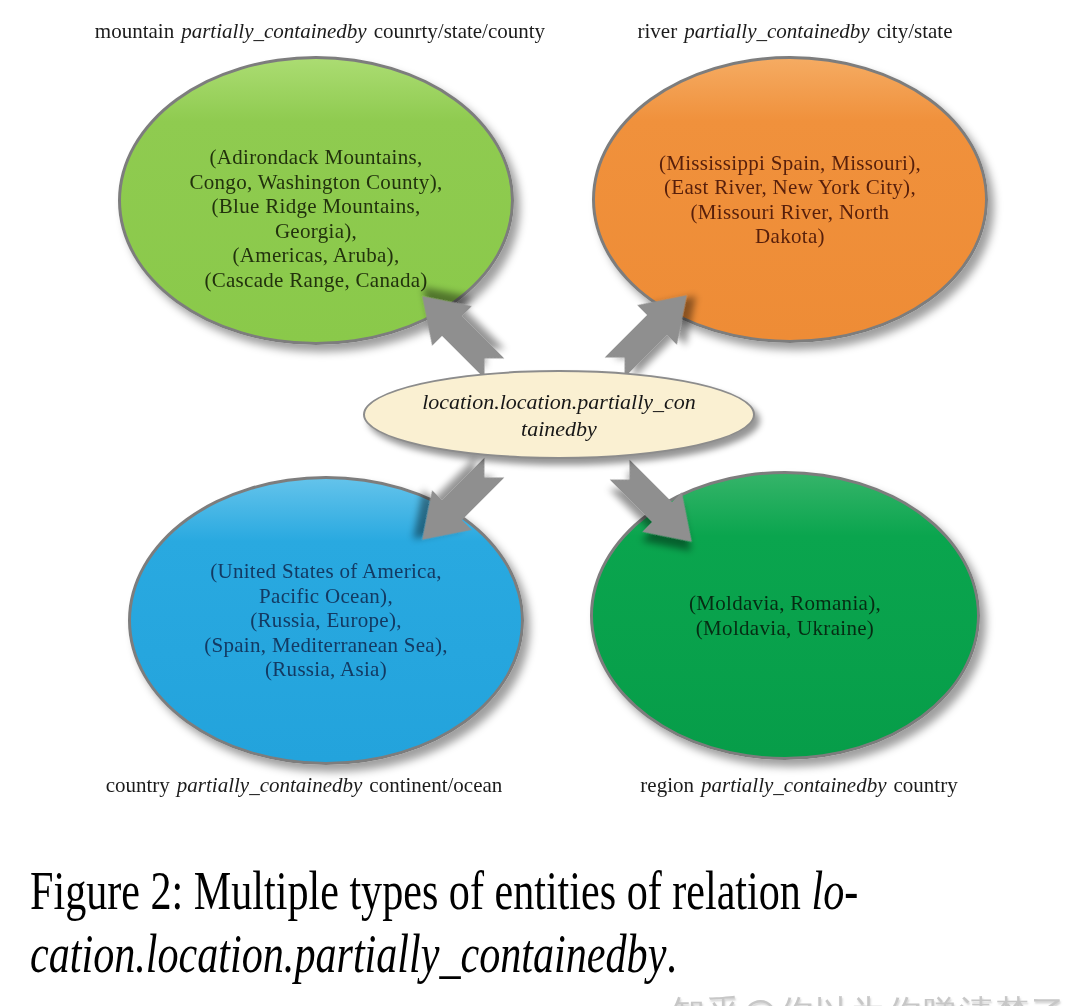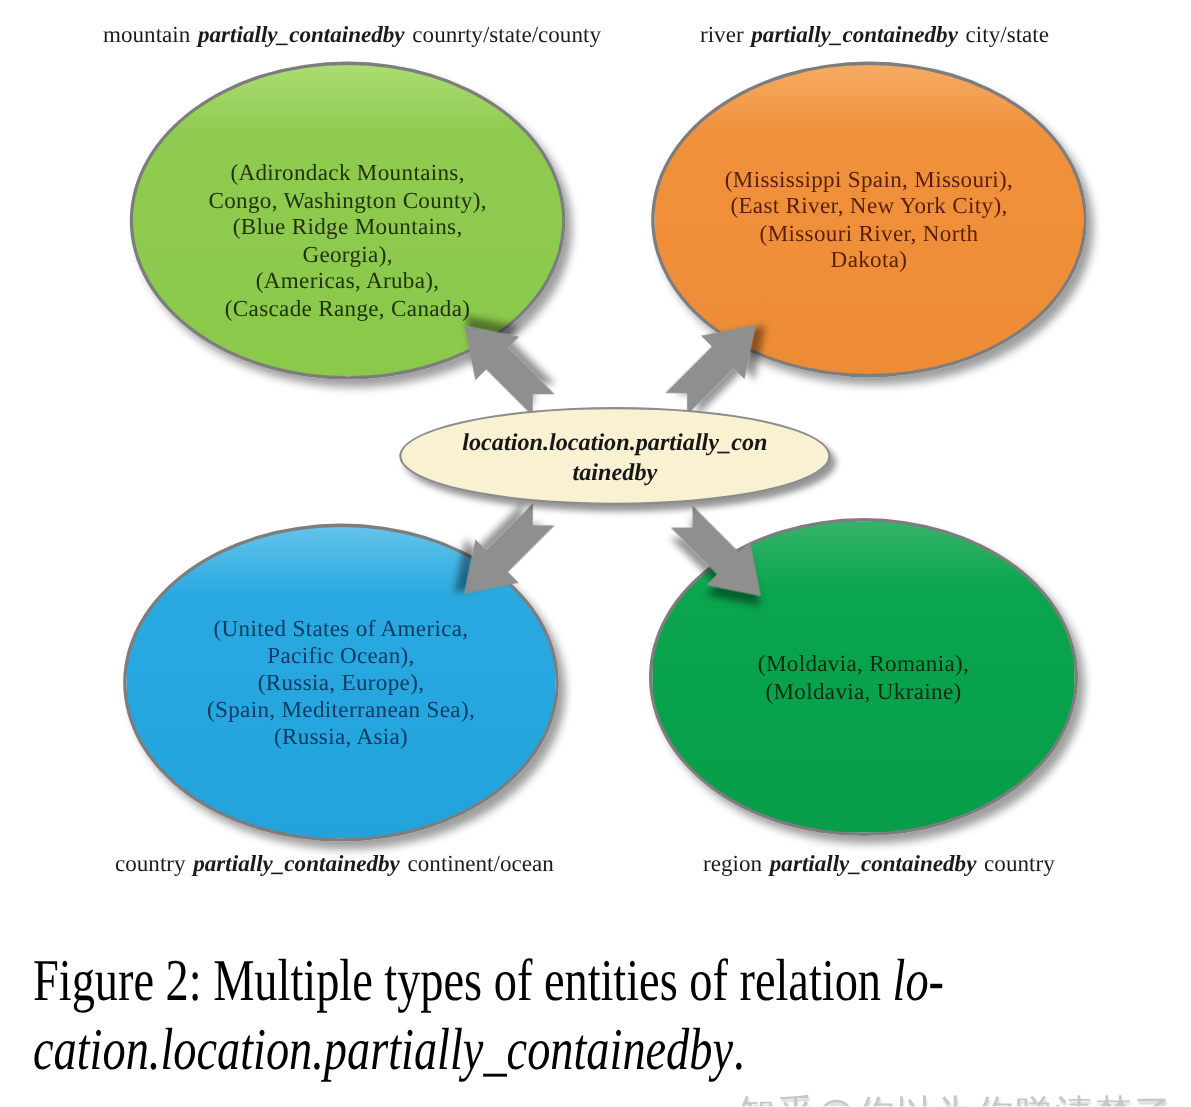--- a/index.html
+++ b/index.html
@@ -18,36 +18,36 @@
   .ellipse .lines div{white-space:nowrap;}
 
   .e-green1{left:118px;top:56px;width:396px;height:289px;
     background:linear-gradient(180deg,#abdc72 0%,#8fcb50 22%,#8ac94a 100%);}
   .e-green1 .lines{color:#22320d;margin-top:36px;}
 
   .e-orange{left:592px;top:56px;width:396px;height:287px;
     background:linear-gradient(180deg,#f5ab62 0%,#f0913c 22%,#ee8c36 100%);}
   .e-orange .lines{color:#571f0b;}
 
-  .e-blue{left:112px;top:476px;width:396px;height:289px;
+  .e-blue{left:128px;top:476px;width:396px;height:289px;
     background:linear-gradient(180deg,#63c3eb 0%,#29a9e0 22%,#23a3dc 100%);}
   .e-blue .lines{color:#133a63;}
 
   .e-green2{left:590px;top:471px;width:390px;height:289px;
     background:linear-gradient(180deg,#35b469 0%,#0aa54e 22%,#079d49 100%);}
   .e-green2 .lines{color:#062c13;}
 
   .e-center{left:363px;top:370px;width:392px;height:89px;
     background:#faf0d2;border:2.5px solid #8c8c8c;
     box-shadow:5px 6px 6px rgba(0,0,0,0.42);}
-  .e-center .lines{font-size:22px;line-height:27px;font-weight:bold;font-style:italic;color:#171717;letter-spacing:0;}
+  .e-center .lines{font-size:22px;line-height:27px;font-weight:normal;font-style:italic;color:#171717;letter-spacing:0;}
 
   
   .nodelabel{position:absolute;font-size:21px;color:#1b1b1b;text-align:center;white-space:nowrap;}
-  .nodelabel .rel{font-weight:bold;font-style:italic;margin:10px 7px;}
+  .nodelabel .rel{font-weight:normal;font-style:italic;margin:10px 7px;}
   .lab-tl{left:60px;top:19px;width:520px;}
   .lab-tr{left:602px;top:19px;width:386px;}
   .lab-bl{left:68px;top:773px;width:472px;}
   .lab-br{left:610px;top:773px;width:378px;text-align:center;}
 
   
   .arrows{position:absolute;left:0;top:0;pointer-events:none;}
 
   
   .caption{

